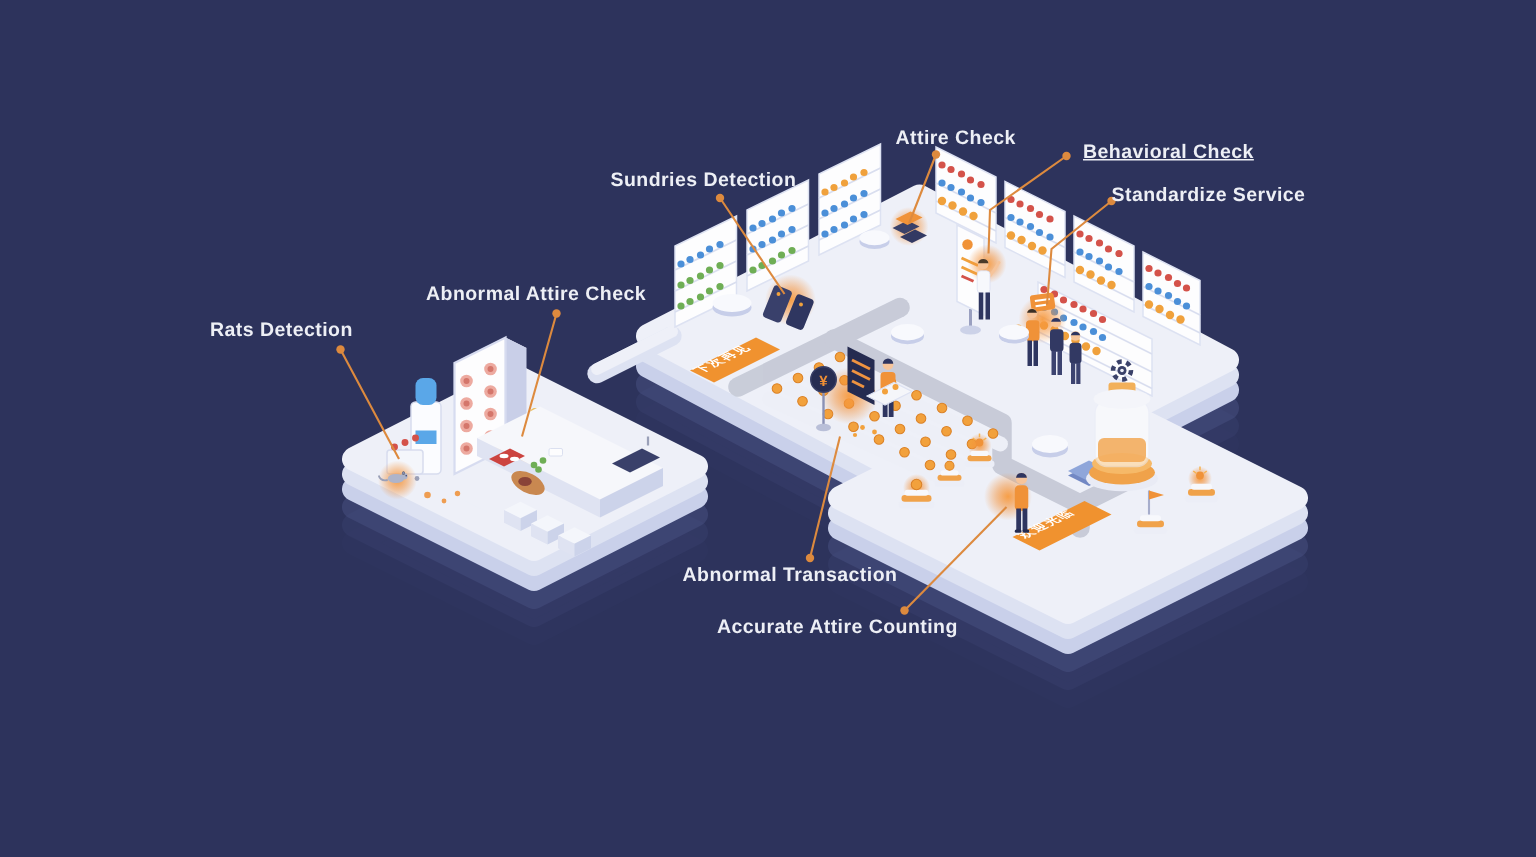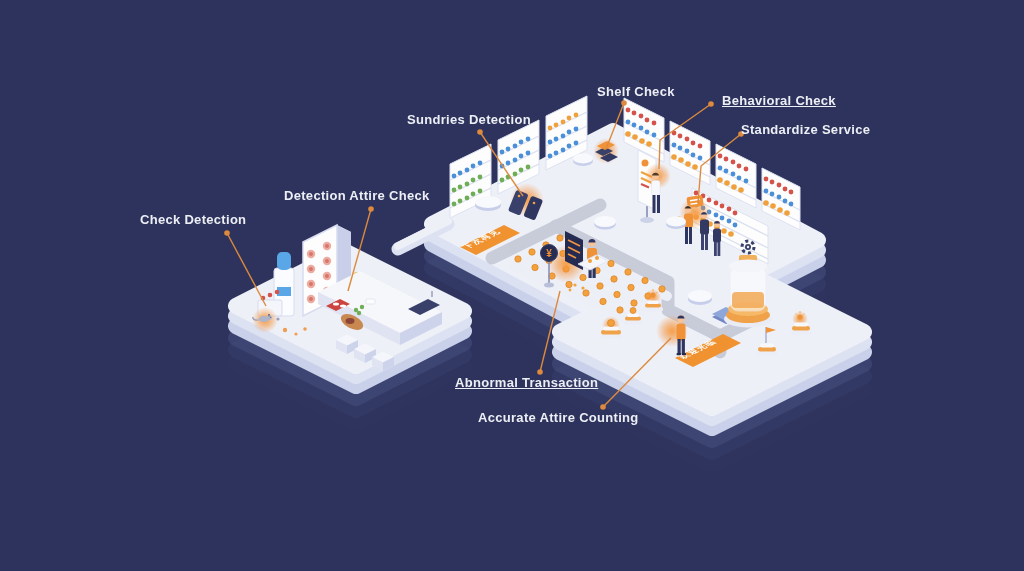--- a/index.html
+++ b/index.html
@@ -10,21 +10,21 @@
          overflow:hidden;font-family:"Liberation Sans",sans-serif;}
   svg.scene{position:absolute;left:0;top:0;width:1024px;height:571px;display:block;}
   .anno{position:absolute;font-size:13px;font-weight:bold;letter-spacing:.3px;
         color:var(--label);white-space:nowrap;}
   #anno-rats{left:140px;top:212px;}
   #anno-attire{left:284px;top:188px;}
   #anno-sundries{left:407px;top:112px;}
   #anno-shelf{left:597px;top:84px;}
   #anno-behavioral{left:722px;top:93px;text-decoration:underline;}
   #anno-standardize{left:741px;top:122px;text-align:center;}
-  #anno-abnormal{left:455px;top:375px;text-decoration:underline;}
+  #anno-abnormal{left:455px;top:375px;}
   #anno-counting{left:478px;top:410px;}
   .conn{stroke:var(--connector);stroke-width:1.4;fill:none;}
   .conn-dot{fill:var(--connector);}
   .mat-text{font-size:8.5px;font-weight:bold;fill:#ffffff;letter-spacing:1px;}
   .yen{font-size:10px;font-weight:bold;fill:var(--accent);}
 </style>
 </head>
 <body>
 
 <div class="stage">
@@ -694,23 +694,23 @@
           <circle class="conn-dot" cx="540" cy="372" r="2.8"></circle>
         </g>
     <g>
           <path class="conn" d="M603 407 L671 338"></path>
           <circle class="conn-dot" cx="603" cy="407" r="2.8"></circle>
         </g>
   </g>
 </svg>
 
 <div>
-  <div class="anno" id="anno-rats">Check Detection</div>
-  <div class="anno" id="anno-attire">Detection Attire Check</div>
+  <div class="anno" id="anno-rats">Rats Detection</div>
+  <div class="anno" id="anno-attire">Abnormal Attire Check</div>
   <div class="anno" id="anno-sundries">Sundries Detection</div>
-  <div class="anno" id="anno-shelf">Shelf Check</div>
+  <div class="anno" id="anno-shelf">Attire Check</div>
   <div class="anno" id="anno-behavioral">Behavioral Check</div>
   <div class="anno" id="anno-standardize">Standardize Service</div>
   <div class="anno" id="anno-abnormal">Abnormal Transaction</div>
   <div class="anno" id="anno-counting">Accurate Attire Counting</div>
 </div>
 
 </div>
 
 </body></html>

